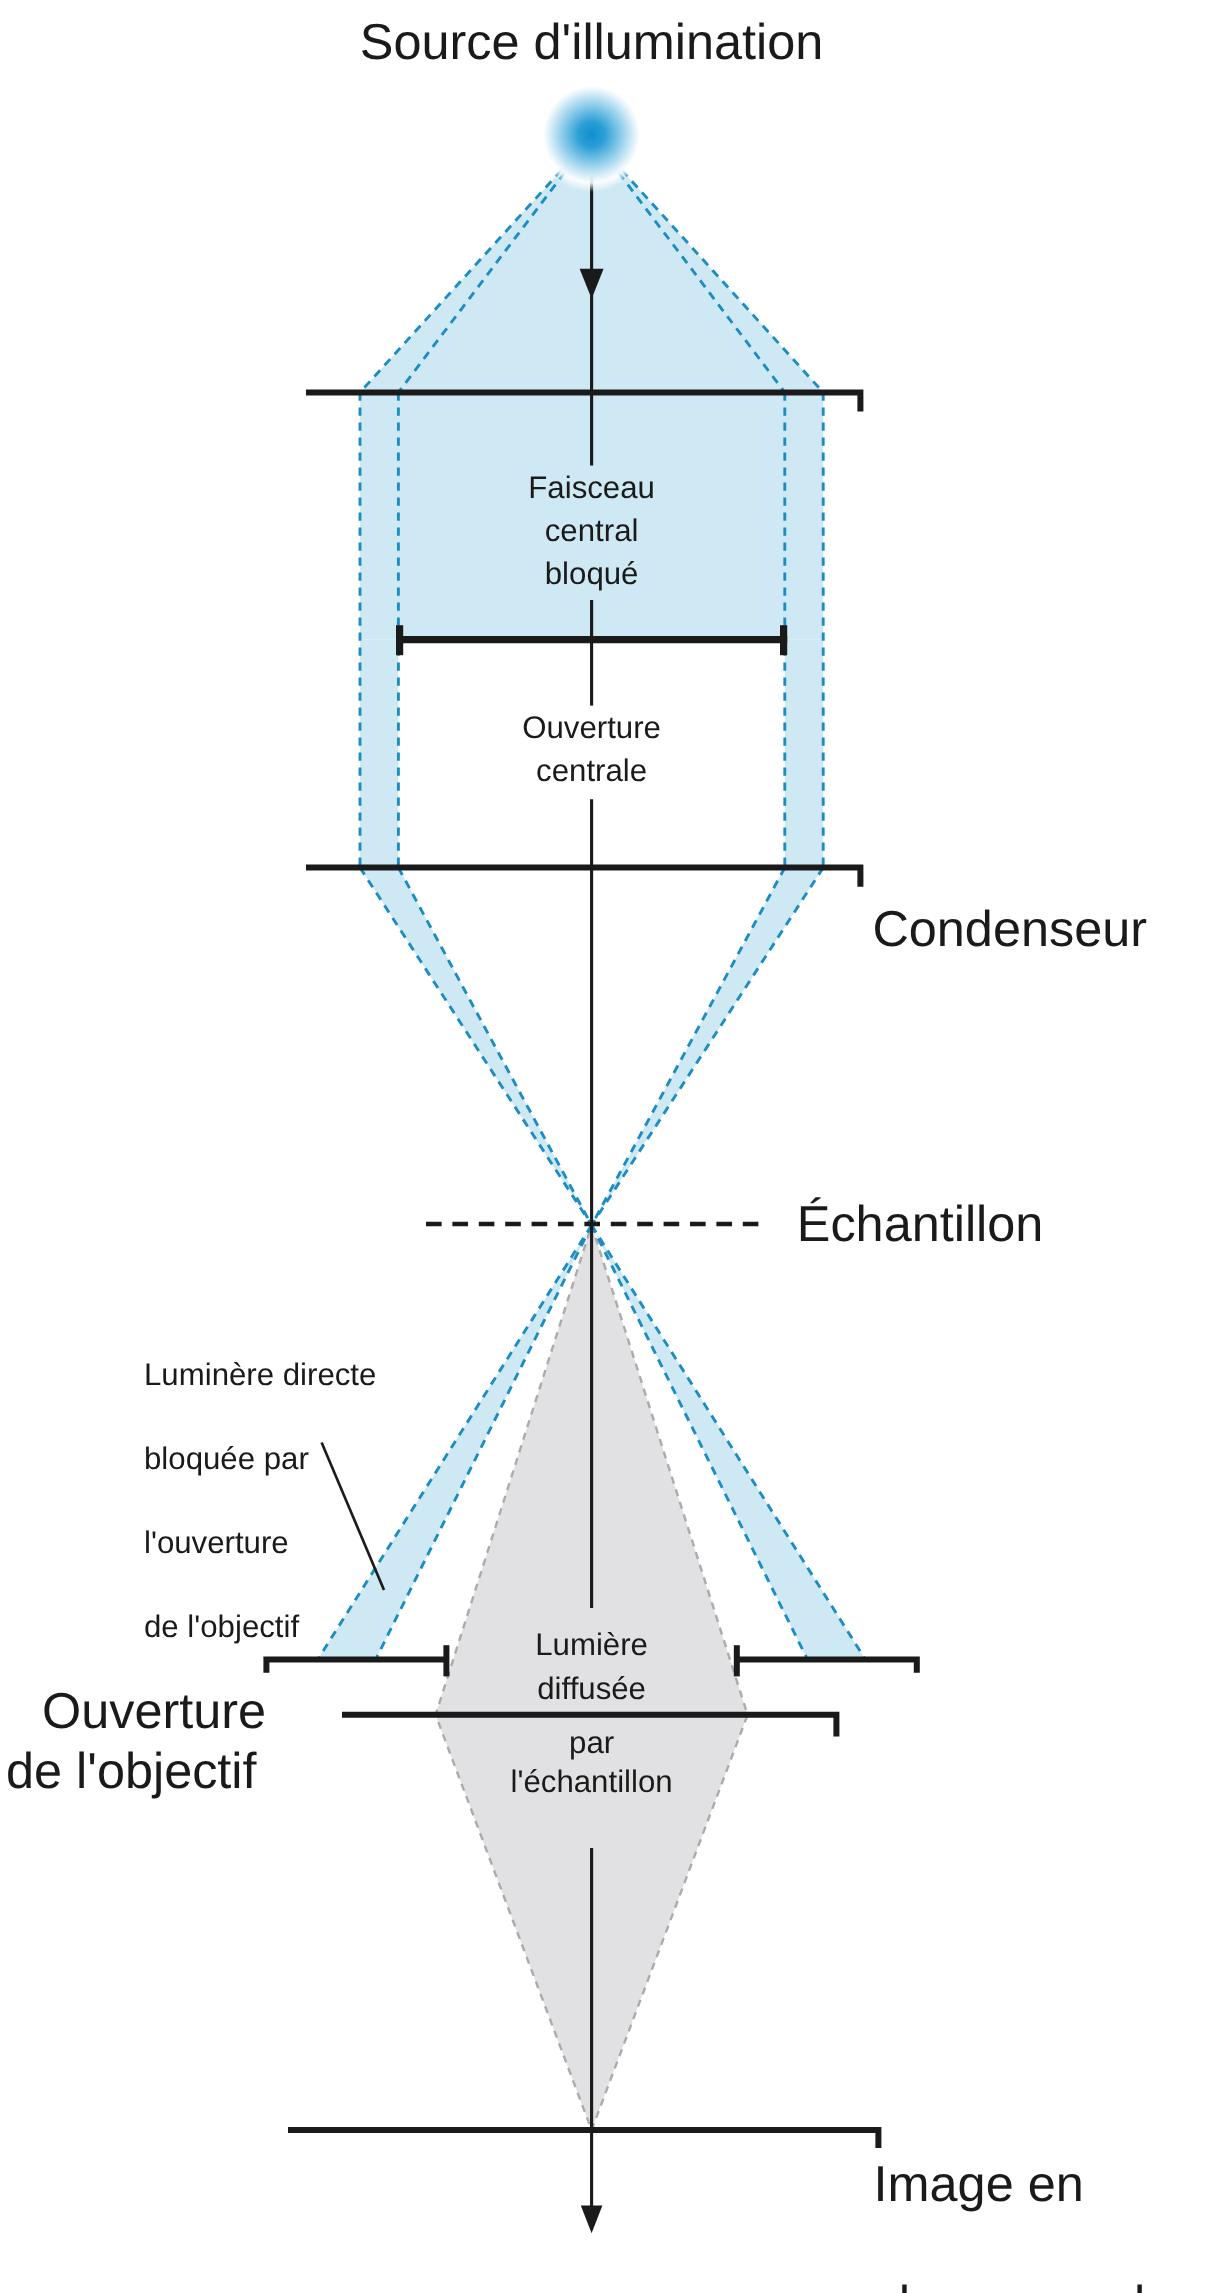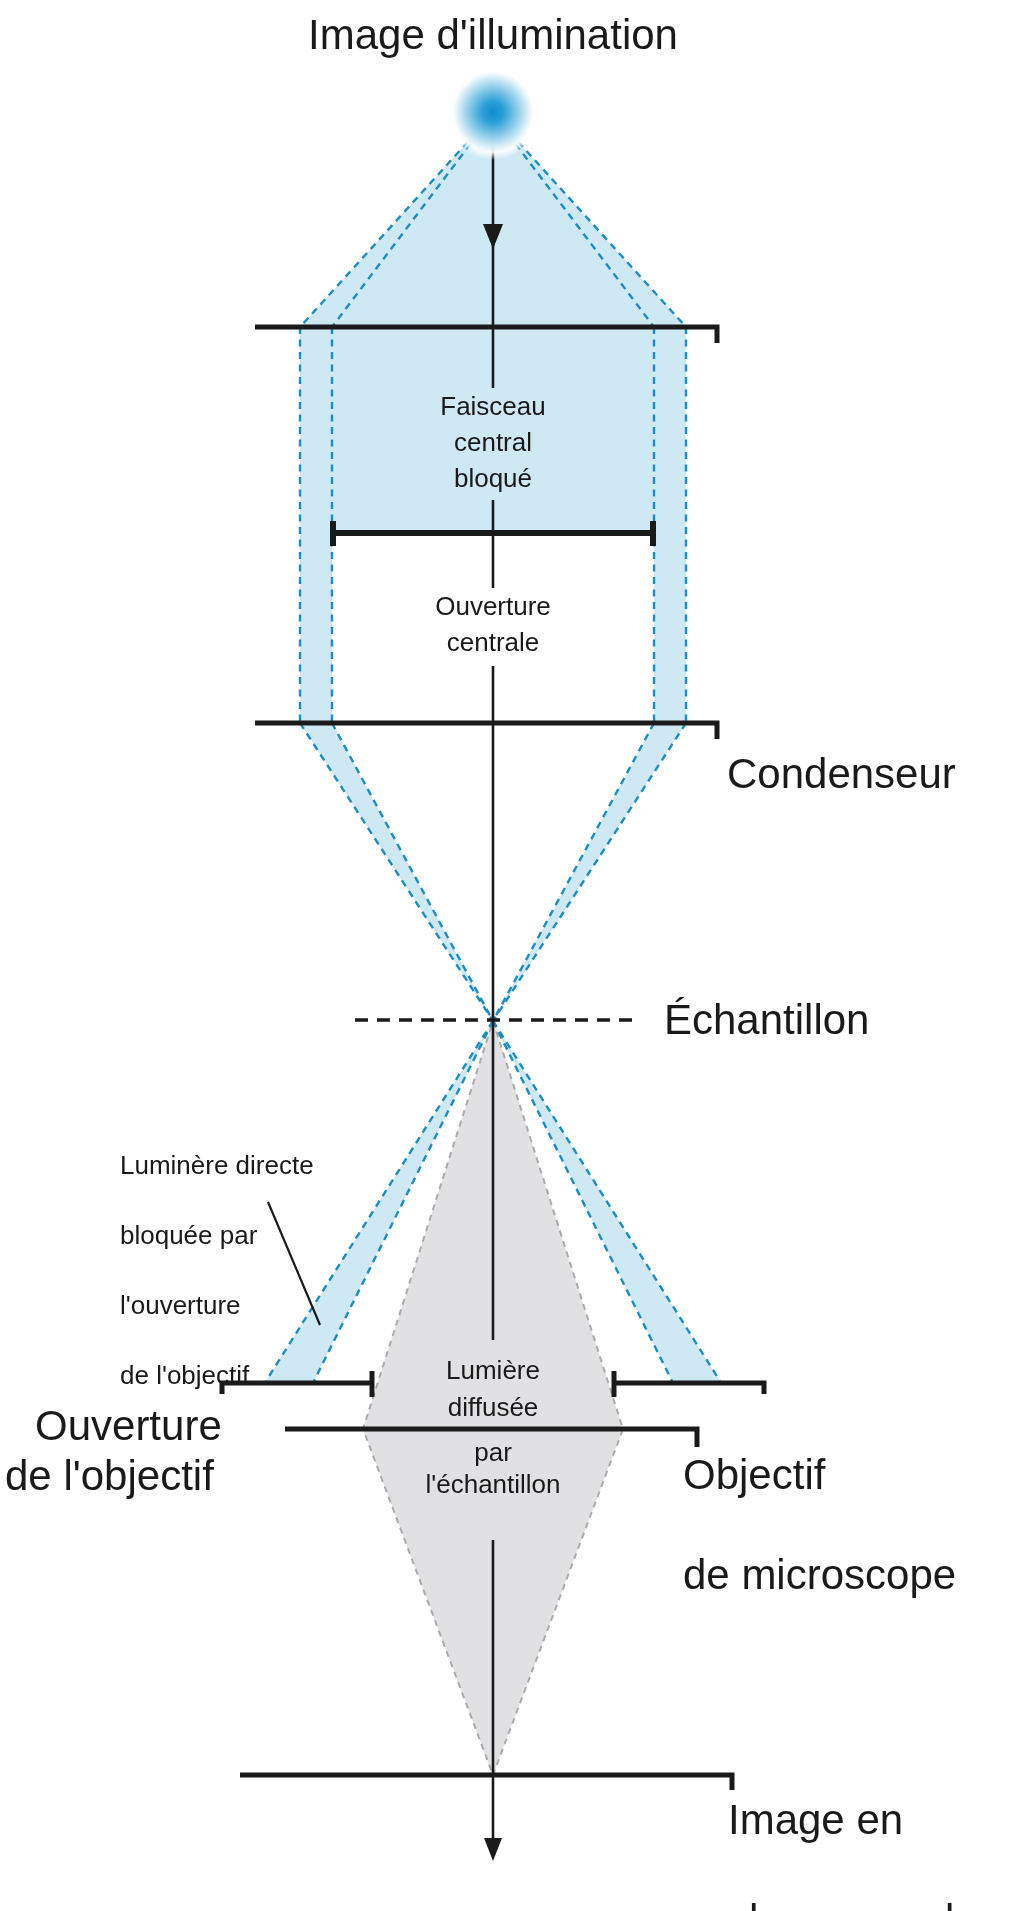--- a/index.html
+++ b/index.html
@@ -108,46 +108,44 @@
       <line class="s-ink" stroke-width="5" x1="614" y1="1371" x2="614" y2="1397"></line>
     </g>
 
     <path class="s-ink" stroke-width="5" d="M285 1429 H697 V1447"></path>
 
     <path class="s-ink" stroke-width="5" d="M240 1775 H732 V1790"></path>
 
     <circle cx="493" cy="112" r="48" fill="url(#glowGrad)"></circle>
   </svg>
 
-  <div class="txt big center" style="left:493px;top:12px;">Image d'illumination</div>
+  <div class="txt big center" style="left:493px;top:12px;">Source d'illumination</div>
 
 
   <div class="txt big" style="left:727px;top:751px;">Condenseur</div>
 
   <div class="txt big" style="left:645px;top:997px;margin-left:19px;">Échantillon</div>
 
   <div class="txt small center occl bg-beam" style="left:493px;top:392px;">Faisceau</div>
   <div class="txt small center occl bg-beam" style="left:493px;top:428px;">central</div>
   <div class="txt small center occl bg-beam" style="left:493px;top:464px;">bloqué</div>
 
   <div class="txt small center occl bg-white" style="left:493px;top:592px;">Ouverture</div>
   <div class="txt small center occl bg-white" style="left:493px;top:628px;">centrale</div>
 
-  <div class="txt small" style="left:120px;top:1128px;line-height:35px;margin-top:20px;"><span>Luminère directe</span><br>
+  <div class="txt small" style="left:120px;top:1128px;line-height:35px;"><span>Luminère directe</span><br>
 <span>bloquée par</span><br>
 <span>l'ouverture</span><br>
 <span>de l'objectif</span></div>
 
   <div class="txt small center occl bg-gray" style="left:493px;top:1356px;">Lumière</div>
   <div class="txt small center occl bg-gray" style="left:493px;top:1393px;">diffusée</div>
   <div class="txt small center occl bg-gray" style="left:493px;top:1438px;">par</div>
   <div class="txt small center occl bg-gray" style="left:493px;top:1470px;">l'échantillon</div>
 
   <div class="txt big" style="left:35px;top:1403px;">Ouverture</div>
   <div class="txt big" style="left:5px;top:1453px;">de l'objectif</div>
 
-  <div class="txt big" style="left:683px;top:1450px;line-height:50px;"><span>Objectif</span><br>
-<span>de microscope</span></div>
 
   <div class="txt big" style="left:728px;top:1795px;line-height:50px;"><span>Image en</span><br>
 <span>champ sombre</span></div>
 
 </div>
 
 </body></html>

